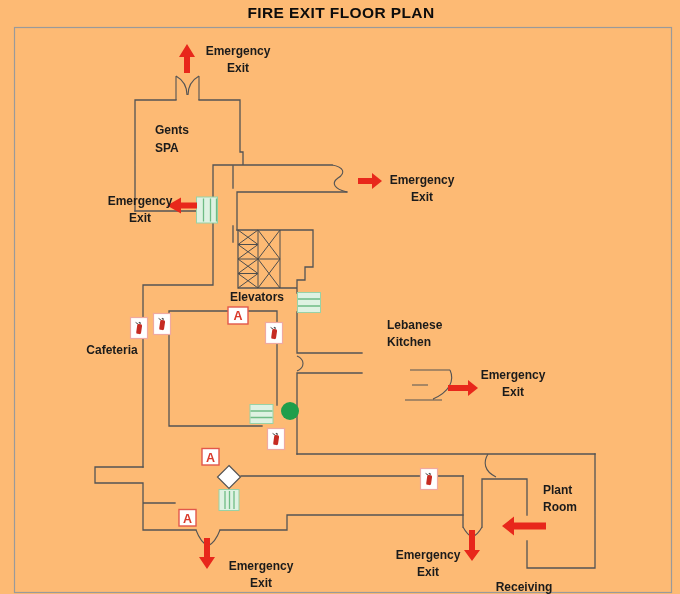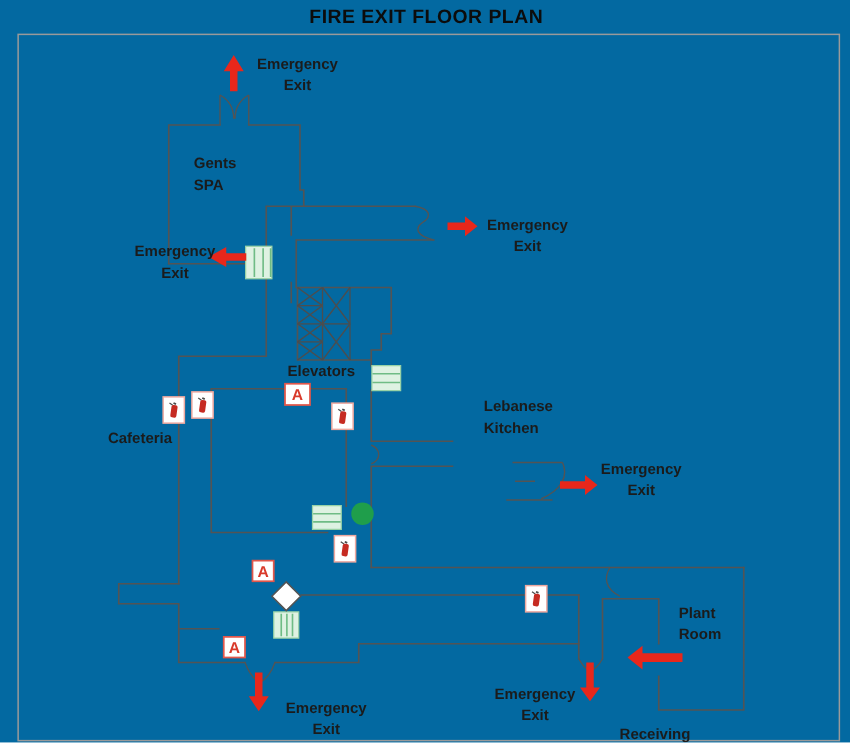--- a/index.html
+++ b/index.html
@@ -1,16 +1,16 @@
 <!DOCTYPE html>
 <html><head>
 <meta charset="utf-8">
 <style>
   html,body{margin:0;padding:0;background:#ffffff;}
-  .stage{width:680px;height:594px;position:relative;background:#0369a1;overflow:hidden;}
+  .stage{width:680px;height:594px;position:relative;background:#fdba74;overflow:hidden;}
   svg{display:block;}
   text{font-family:"Liberation Sans","DejaVu Sans",sans-serif;font-weight:700;fill:#1b1b1b;}
   .title{font-size:15.5px;fill:#0c0c0c;letter-spacing:0.4px;}
   .lbl{font-size:12px;}
   .amark{font-size:12.5px;fill:#d93a2b;}
   .wall{stroke:#545454;stroke-width:1.3;fill:none;stroke-linecap:square;}
   .grid{stroke:#4d4d4d;stroke-width:1;fill:none;}
   .arc{stroke:#545454;stroke-width:1.1;fill:none;}
   .arrow{fill:#e8271b;stroke:none;}
   .badge{fill:#ffffff;stroke:#e2574b;stroke-width:1.4;}

